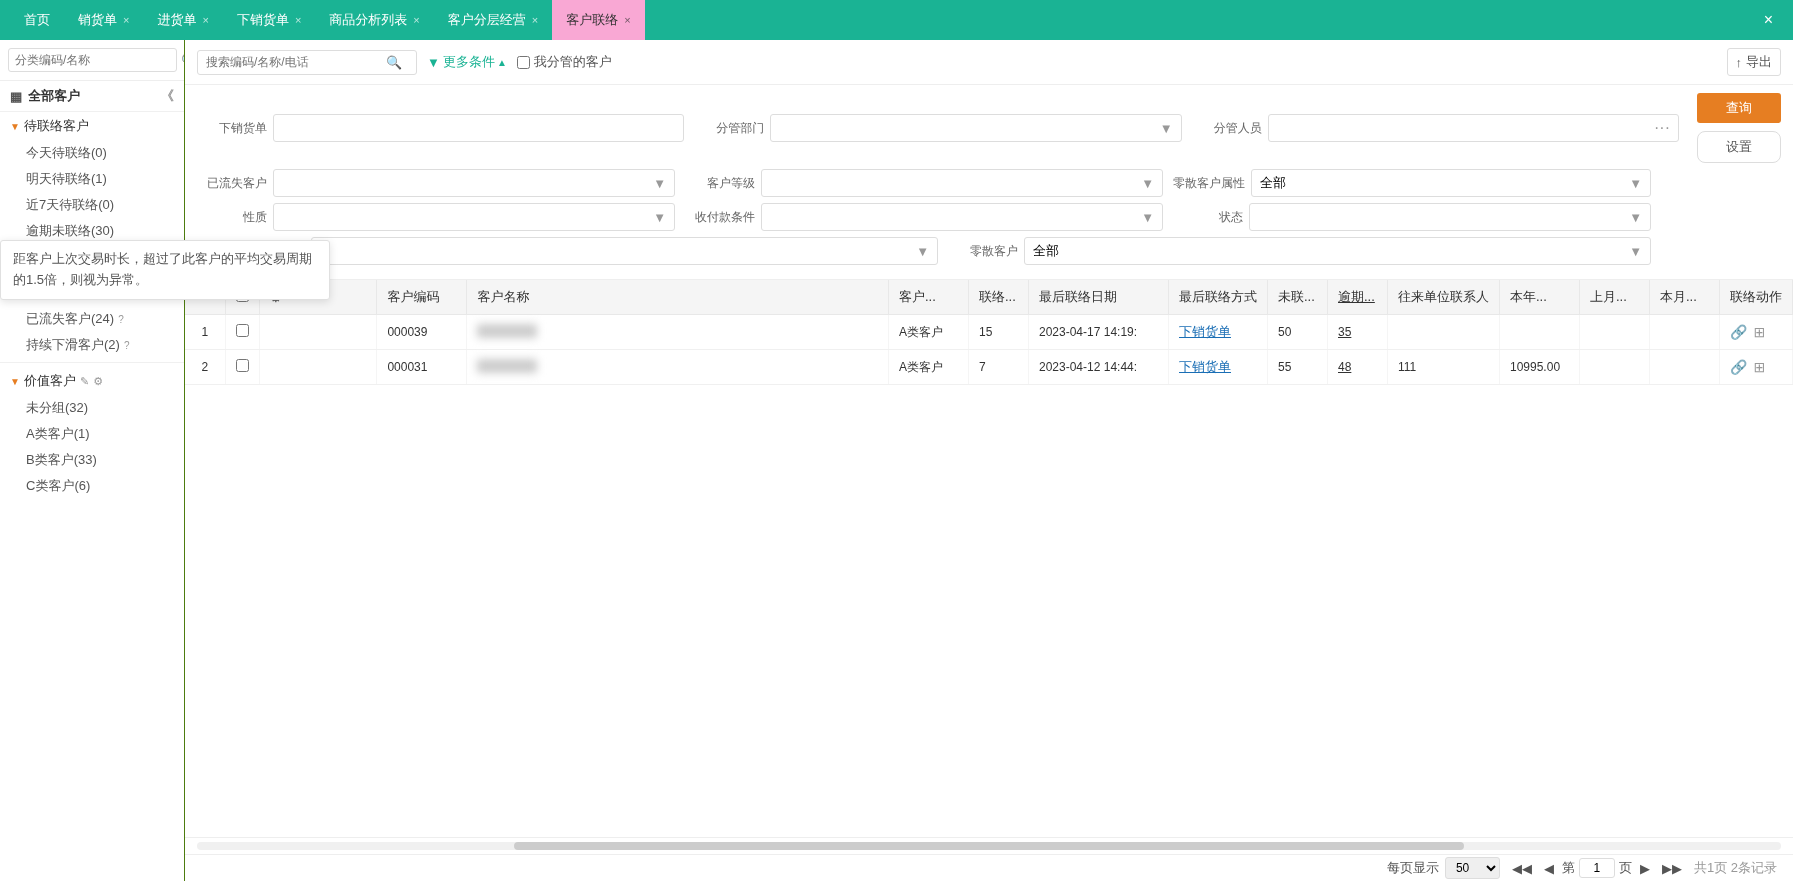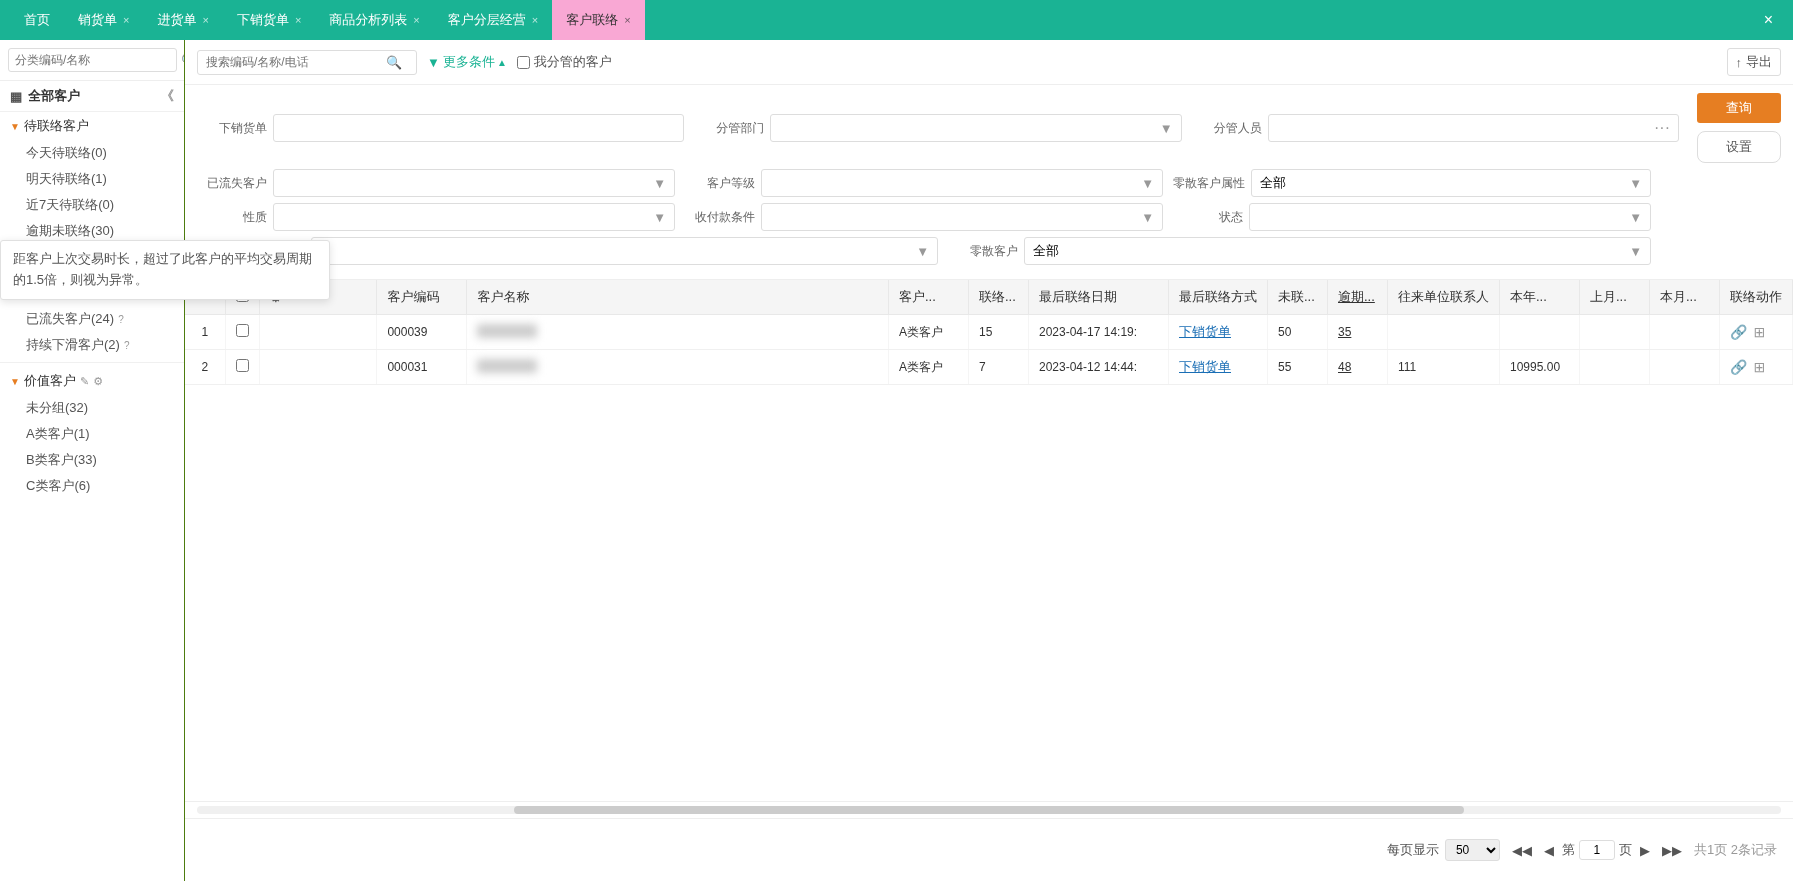--- a/index.html
+++ b/index.html
@@ -181,21 +181,21 @@
     
     .tooltip-box {
       position: absolute; background: white; border: 1px solid #e0e0e0;
       box-shadow: 0 2px 8px rgba(0,0,0,0.12); padding: 8px 12px;
       font-size: 12px; color: #555; z-index: 100; border-radius: 3px;
       left: 0; top: 240px; max-width: 330px; line-height: 1.6;
     }
 
     
     .pagination-bar {
-      background: white; border-top: 1px solid #eee; padding: 20px 16px;
+      background: white; border-top: 1px solid #eee; padding: 2px 16px;
       display: flex; align-items: center; justify-content: flex-end; gap: 8px; font-size: 12px; color: #555;
     }
     .per-page { display: flex; align-items: center; gap: 6px; }
     .per-page select {
       border: 1px solid #ddd; border-radius: 3px; padding: 2px 6px;
       font-size: 12px; outline: none; cursor: pointer;
     }
     .page-nav { display: flex; align-items: center; gap: 4px; }
     .page-nav-btn {
       border: none; background: none; cursor: pointer; color: #555; font-size: 13px; padding: 2px 4px;

